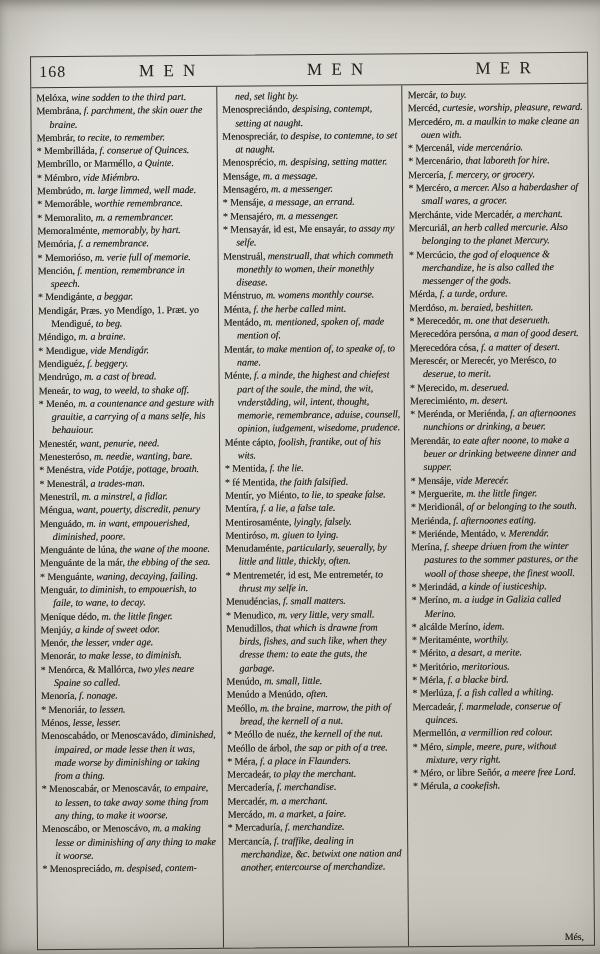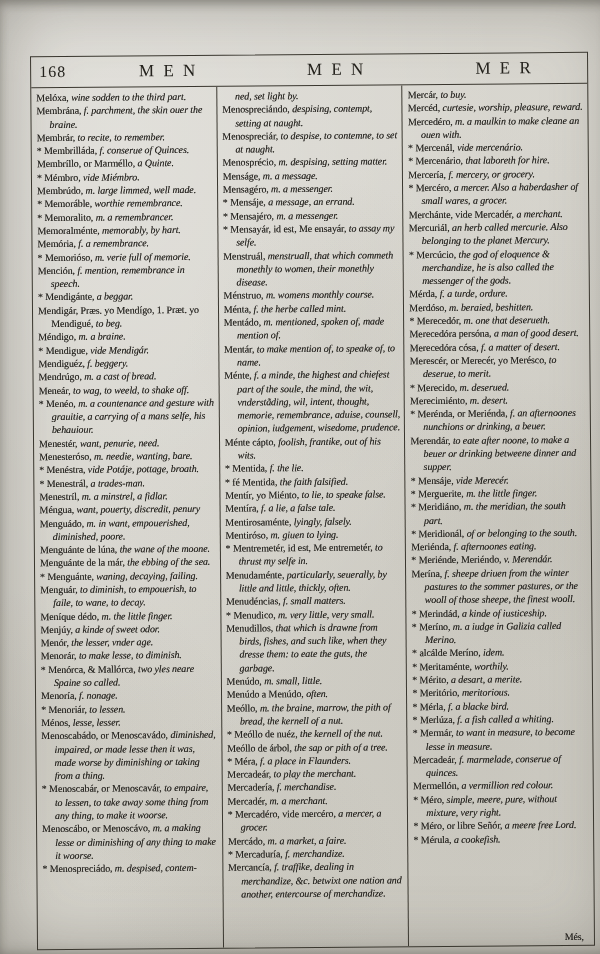--- a/index.html
+++ b/index.html
@@ -144,35 +144,34 @@
           <div class="entry"><span class="hw">Mentádo,</span> <span class="def">m. mentioned, spoken of, made mention of.</span></div>
           <div class="entry"><span class="hw">Mentár,</span> <span class="def">to make mention of, to speake of, to name.</span></div>
           <div class="entry"><span class="hw">Ménte,</span> <span class="def">f. a minde, the highest and chiefest part of the soule, the mind, the wit, vnderstãding, wil, intent, thought, memorie, remembrance, aduise, counsell, opinion, iudgement, wisedome, prudence.</span></div>
           <div class="entry"><span class="hw">Ménte cápto,</span> <span class="def">foolish, frantike, out of his wits.</span></div>
           <div class="entry"><span class="hw">* Mentida,</span> <span class="def">f. the lie.</span></div>
           <div class="entry"><span class="hw">* fé Mentida,</span> <span class="def">the faith falsified.</span></div>
           <div class="entry"><span class="hw">Mentír, yo Miénto,</span> <span class="def">to lie, to speake false.</span></div>
           <div class="entry"><span class="hw">Mentíra,</span> <span class="def">f. a lie, a false tale.</span></div>
           <div class="entry"><span class="hw">Mentirosaménte,</span> <span class="def">lyingly, falsely.</span></div>
           <div class="entry"><span class="hw">Mentiróso,</span> <span class="def">m. giuen to lying.</span></div>
+          <div class="entry"><span class="hw">Menudaménte,</span> <span class="def">particularly, seuerally, by little and little, thickly, often.</span></div>
           <div class="entry"><span class="hw">* Mentremetér, id est, Me entremetér,</span> <span class="def">to thrust my selfe in.</span></div>
-          <div class="entry"><span class="hw">Menudaménte,</span> <span class="def">particularly, seuerally, by little and little, thickly, often.</span></div>
           <div class="entry"><span class="hw">Menudéncias,</span> <span class="def">f. small matters.</span></div>
           <div class="entry"><span class="hw">* Menudico,</span> <span class="def">m. very little, very small.</span></div>
           <div class="entry"><span class="hw">Menudillos,</span> <span class="def">that which is drawne from birds, fishes, and such like, when they dresse them: to eate the guts, the garbage.</span></div>
           <div class="entry"><span class="hw">Menúdo,</span> <span class="def">m. small, little.</span></div>
           <div class="entry"><span class="hw">Menúdo a Menúdo,</span> <span class="def">often.</span></div>
           <div class="entry"><span class="hw">Meóllo,</span> <span class="def">m. the braine, marrow, the pith of bread, the kernell of a nut.</span></div>
           <div class="entry"><span class="hw">* Meóllo de nuéz,</span> <span class="def">the kernell of the nut.</span></div>
           <div class="entry"><span class="hw">Meóllo de árbol,</span> <span class="def">the sap or pith of a tree.</span></div>
           <div class="entry"><span class="hw">* Méra,</span> <span class="def">f. a place in Flaunders.</span></div>
           <div class="entry"><span class="hw">Mercadeár,</span> <span class="def">to play the merchant.</span></div>
           <div class="entry"><span class="hw">Mercadería,</span> <span class="def">f. merchandise.</span></div>
           <div class="entry"><span class="hw">Mercadér,</span> <span class="def">m. a merchant.</span></div>
-          <div class="entry"><span class="hw">* Mercadéro, vide mercéro,</span> <span class="def">a mercer, a grocer.</span></div>
           <div class="entry"><span class="hw">Mercádo,</span> <span class="def">m. a market, a faire.</span></div>
           <div class="entry"><span class="hw">* Mercaduría,</span> <span class="def">f. merchandize.</span></div>
           <div class="entry"><span class="hw">Mercancía,</span> <span class="def">f. traffike, dealing in merchandize, &amp;c. betwixt one nation and another, entercourse of merchandize.</span></div>
         </div>
       <div class="col">
       <div class="entry"><span class="hw">Mercár,</span> <span class="def">to buy.</span></div>
           <div class="entry"><span class="hw">Mercéd,</span> <span class="def">curtesie, worship, pleasure, reward.</span></div>
           <div class="entry"><span class="hw">Mercedéro,</span> <span class="def">m. a maulkin to make cleane an ouen with.</span></div>
           <div class="entry"><span class="hw">* Mercenál,</span> <span class="def">vide mercenário.</span></div>
           <div class="entry"><span class="hw">* Mercenário,</span> <span class="def">that laboreth for hire.</span></div>
@@ -186,34 +185,32 @@
           <div class="entry"><span class="hw">* Merecedór,</span> <span class="def">m. one that deserueth.</span></div>
           <div class="entry"><span class="hw">Merecedóra persóna,</span> <span class="def">a man of good desert.</span></div>
           <div class="entry"><span class="hw">Merecedóra cósa,</span> <span class="def">f. a matter of desert.</span></div>
           <div class="entry"><span class="hw">Merescér, or Merecér, yo Merésco,</span> <span class="def">to deserue, to merit.</span></div>
           <div class="entry"><span class="hw">* Merecido,</span> <span class="def">m. deserued.</span></div>
           <div class="entry"><span class="hw">Merecimiénto,</span> <span class="def">m. desert.</span></div>
           <div class="entry"><span class="hw">* Merénda, or Meriénda,</span> <span class="def">f. an afternoones nunchions or drinking, a beuer.</span></div>
           <div class="entry"><span class="hw">Merendár,</span> <span class="def">to eate after noone, to make a beuer or drinking betweene dinner and supper.</span></div>
           <div class="entry"><span class="hw">* Mensáje,</span> <span class="def">vide Merecér.</span></div>
           <div class="entry"><span class="hw">* Merguerite,</span> <span class="def">m. the little finger.</span></div>
-          <div class="entry"><span class="hw">* Meridiáno,</span> <span class="def">m. the meridian, the south part.</span></div>
           <div class="entry"><span class="hw">* Meridionál,</span> <span class="def">of or belonging to the south.</span></div>
           <div class="entry"><span class="hw">Meriénda,</span> <span class="def">f. afternoones eating.</span></div>
-          <div class="entry"><span class="hw">* Meriénde, Meriéndo,</span> <span class="def">v. Merendár.</span></div>
+          <div class="entry"><span class="hw">* Meriénde, Mentádo,</span> <span class="def">v. Merendár.</span></div>
           <div class="entry"><span class="hw">Merína,</span> <span class="def">f. sheepe driuen from the winter pastures to the sommer pastures, or the wooll of those sheepe, the finest wooll.</span></div>
           <div class="entry"><span class="hw">* Merindád,</span> <span class="def">a kinde of iusticeship.</span></div>
           <div class="entry"><span class="hw">* Meríno,</span> <span class="def">m. a iudge in Galizia called Merino.</span></div>
           <div class="entry"><span class="hw">* alcálde Meríno,</span> <span class="def">idem.</span></div>
           <div class="entry"><span class="hw">* Meritaménte,</span> <span class="def">worthily.</span></div>
           <div class="entry"><span class="hw">* Mérito,</span> <span class="def">a desart, a merite.</span></div>
           <div class="entry"><span class="hw">* Meritório,</span> <span class="def">meritorious.</span></div>
           <div class="entry"><span class="hw">* Mérla,</span> <span class="def">f. a blacke bird.</span></div>
           <div class="entry"><span class="hw">* Merlúza,</span> <span class="def">f. a fish called a whiting.</span></div>
-          <div class="entry"><span class="hw">* Mermár,</span> <span class="def">to want in measure, to become lesse in measure.</span></div>
           <div class="entry"><span class="hw">Mercadeár,</span> <span class="def">f. marmelade, conserue of quinces.</span></div>
           <div class="entry"><span class="hw">Mermellón,</span> <span class="def">a vermillion red colour.</span></div>
           <div class="entry"><span class="hw">* Méro,</span> <span class="def">simple, meere, pure, without mixture, very right.</span></div>
           <div class="entry"><span class="hw">* Méro, or libre Señór,</span> <span class="def">a meere free Lord.</span></div>
           <div class="entry"><span class="hw">* Mérula,</span> <span class="def">a cookefish.</span></div>
           <div class="catchword">Més,</div>
         </div>
     </div>
 
   </div>

